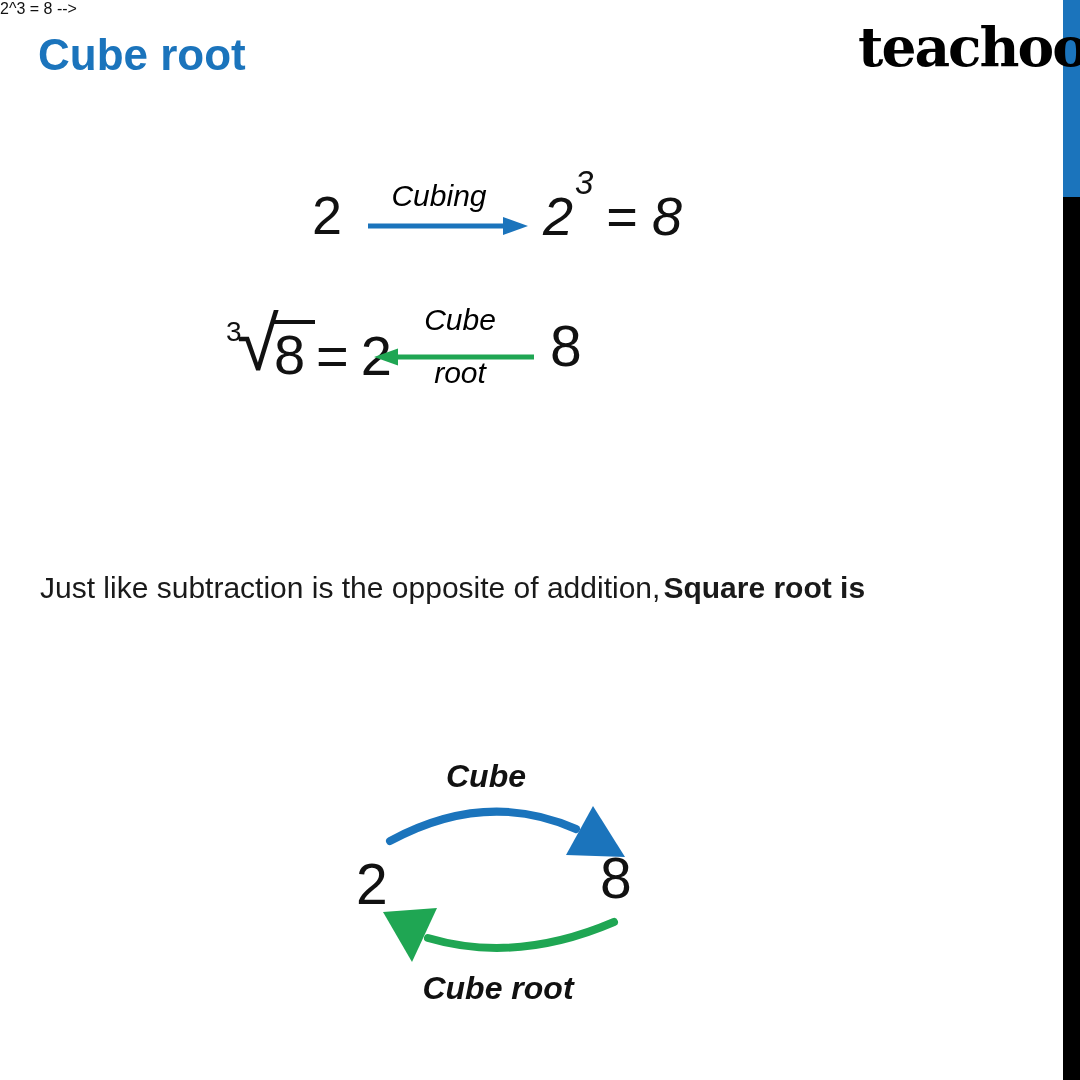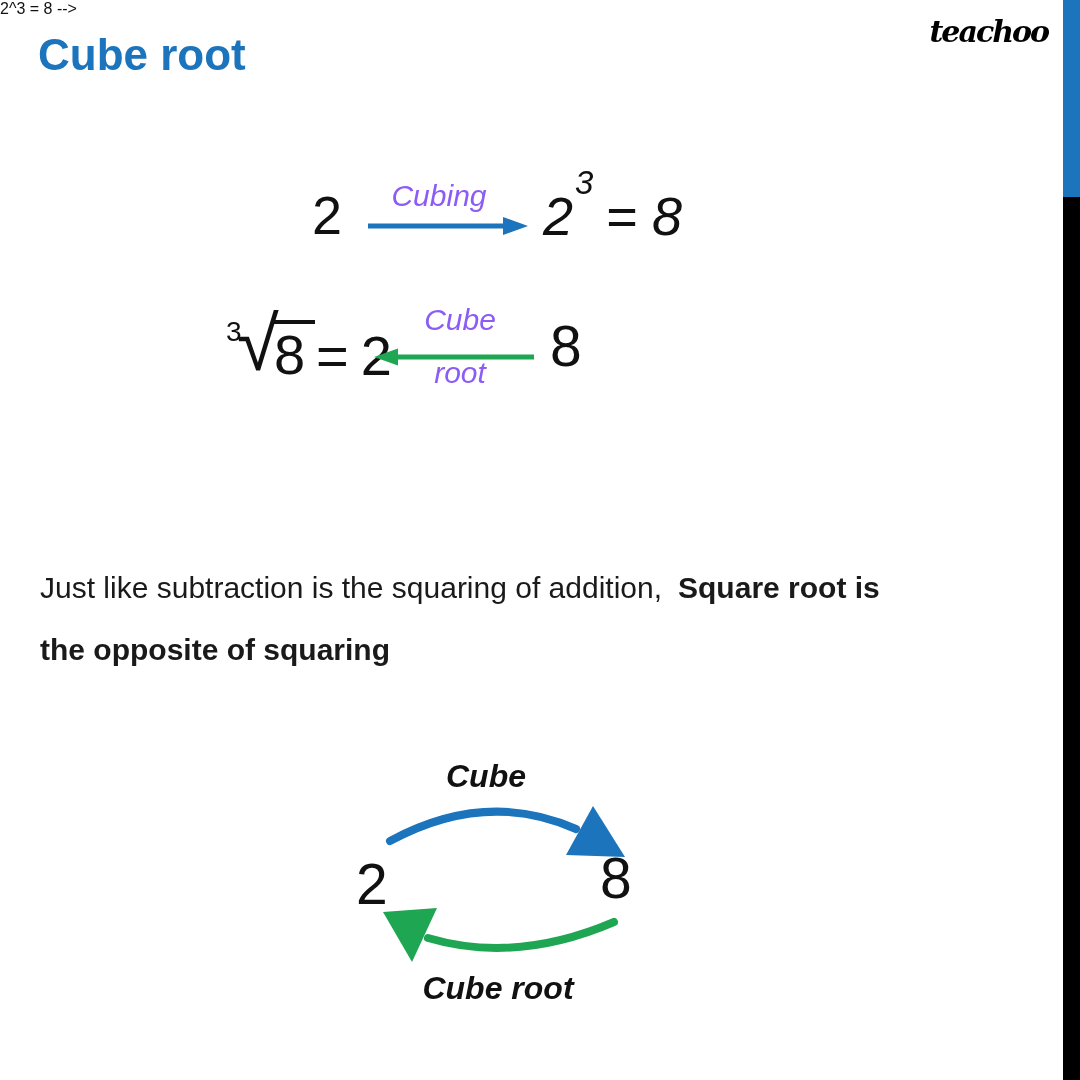--- a/index.html
+++ b/index.html
@@ -23,31 +23,31 @@
   
   .page-title {
     left: 38px; top: 30px;
     font-size: 44px; font-weight: bold;
     color: #1b74bc;
     letter-spacing: 0px;
   }
   .logo {
     left: 858px; top: 14px; width: 190px;
     font-family: "DejaVu Serif", serif;
-    font-style: italic; font-weight: bold;
-    font-size: 30px; color: #000000;
+    font-weight: bold;
+    font-size: 55px; color: #000000;
     letter-spacing: -2px;
     text-align: right;
   }
 
   
   .num { font-size: 54px; line-height: 1; color: #111111; }
   .num-lg { font-size: 57px; line-height: 1; color: #111111; }
   .arrow-label {
-    font-style: italic; font-size: 30px; color: #8b5cf6;
+    font-style: italic; font-size: 30px; color: #000000;
     text-align: center; line-height: 1.1;
   }
   .eq1-input { left: 312px; top: 188px; }
   .eq1-label { left: 368px; top: 179px; width: 142px; }
   .eq1-arrow { left: 358px; top: 206px; }
   .eq1-result { left: 543px; top: 188px; white-space: nowrap; font-style: italic; }
   .eq1-result sup {
     font-size: 33px; line-height: 1;
     position: relative; top: -22px; left: 2px;
   }
@@ -67,21 +67,21 @@
 
   .eq2-label-top { left: 392px; top: 303px; width: 136px; }
   .eq2-arrow { left: 366px; top: 338px; }
   .eq2-label-bottom { left: 392px; top: 356px; width: 136px; font-style: italic; }
   .eq2-source { left: 550px; top: 318px; }
 
   
   .para-line { left: 40px; font-size: 30px; color: #1a1a1a; white-space: nowrap; }
   .para-line-1 { top: 571px; }
   .para-line-2 { top: 633px; font-weight: bold; }
-  .para-bold { font-weight: bold; margin-left: 16px; }
+  .para-bold { font-weight: bold; margin-left: 3px; }
 
   
   .diagram-svg { left: 330px; top: 780px; }
   .diag-label {
     font-weight: bold; font-style: italic;
     font-size: 32px; color: #111111; text-align: center;
   }
   .diag-label-top { left: 416px; top: 758px; width: 140px; }
   .diag-label-bottom { left: 403px; top: 970px; width: 190px; }
   .diag-left-val { left: 356px; top: 856px; }
@@ -123,23 +123,22 @@
   <div class="abs arrow-label eq2-label-top">Cube</div>
   <svg class="abs eq2-arrow" width="176" height="40" viewBox="0 0 176 40">
     <line x1="28" y1="19" x2="168" y2="19" stroke="#1fa653" stroke-width="5"></line>
     <polygon points="8,19 32,10.5 32,27.5" fill="#1fa653"></polygon>
   </svg>
   <div class="abs arrow-label eq2-label-bottom">root</div>
   <div class="abs num-lg eq2-source">8</div>
 
   
   <div class="abs para-line para-line-1">
-    <span>Just like subtraction is the squaring of addition,</span><span class="para-bold">Square root is</span>
+    <span>Just like subtraction is the opposite of addition,</span><span class="para-bold">Square root is</span>
   </div>
-  <div class="abs para-line para-line-2">the opposite of squaring</div>
 
   
   <div class="abs diag-label diag-label-top">Cube</div>
   <svg class="abs diagram-svg" width="350" height="200" viewBox="330 780 350 200">
     <path d="M 390 841 Q 486 789 576 829" fill="none" stroke="#1b74bc" stroke-width="8" stroke-linecap="round"></path>
     <polygon points="593,806 566,855 625,857" fill="#1b74bc"></polygon>
     <path d="M 614 922 Q 516 964 428 938" fill="none" stroke="#1fa653" stroke-width="8" stroke-linecap="round"></path>
     <polygon points="383,912 437,908 412,962" fill="#1fa653"></polygon>
   </svg>
   <div class="abs num-lg diag-left-val">2</div>

